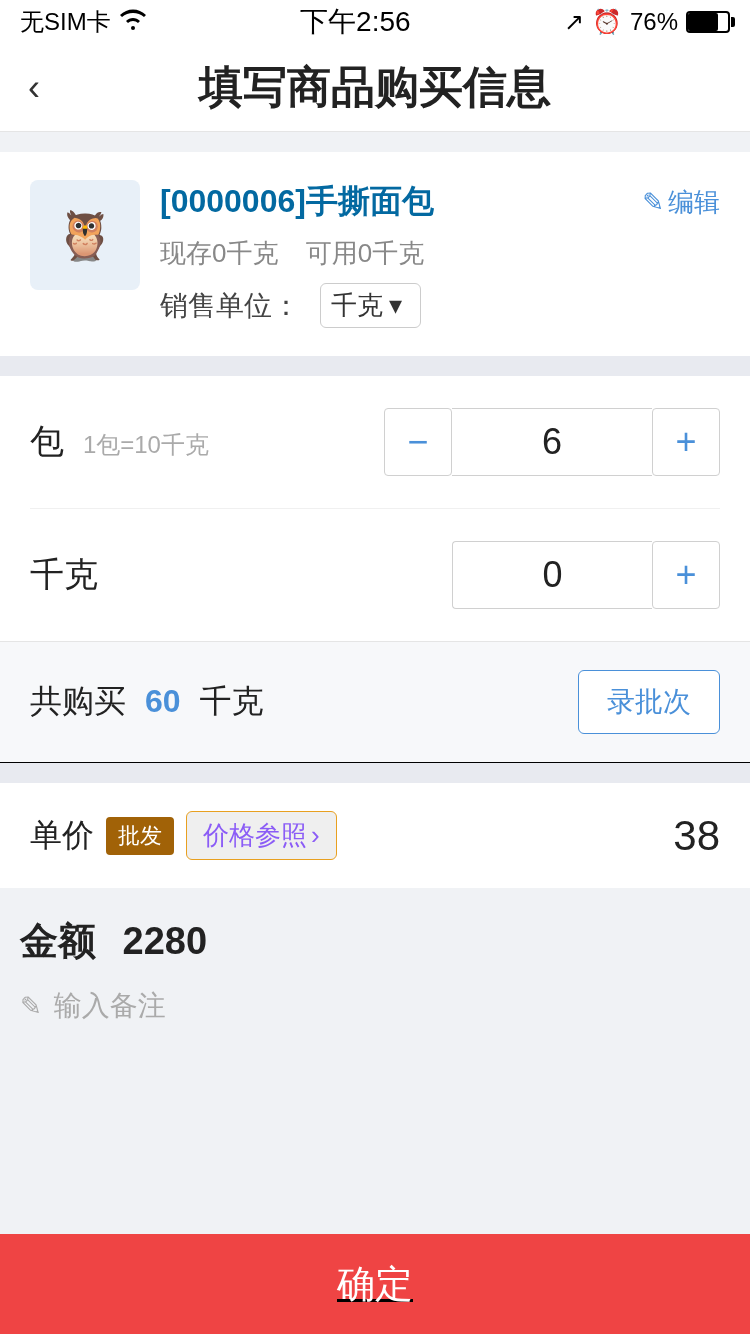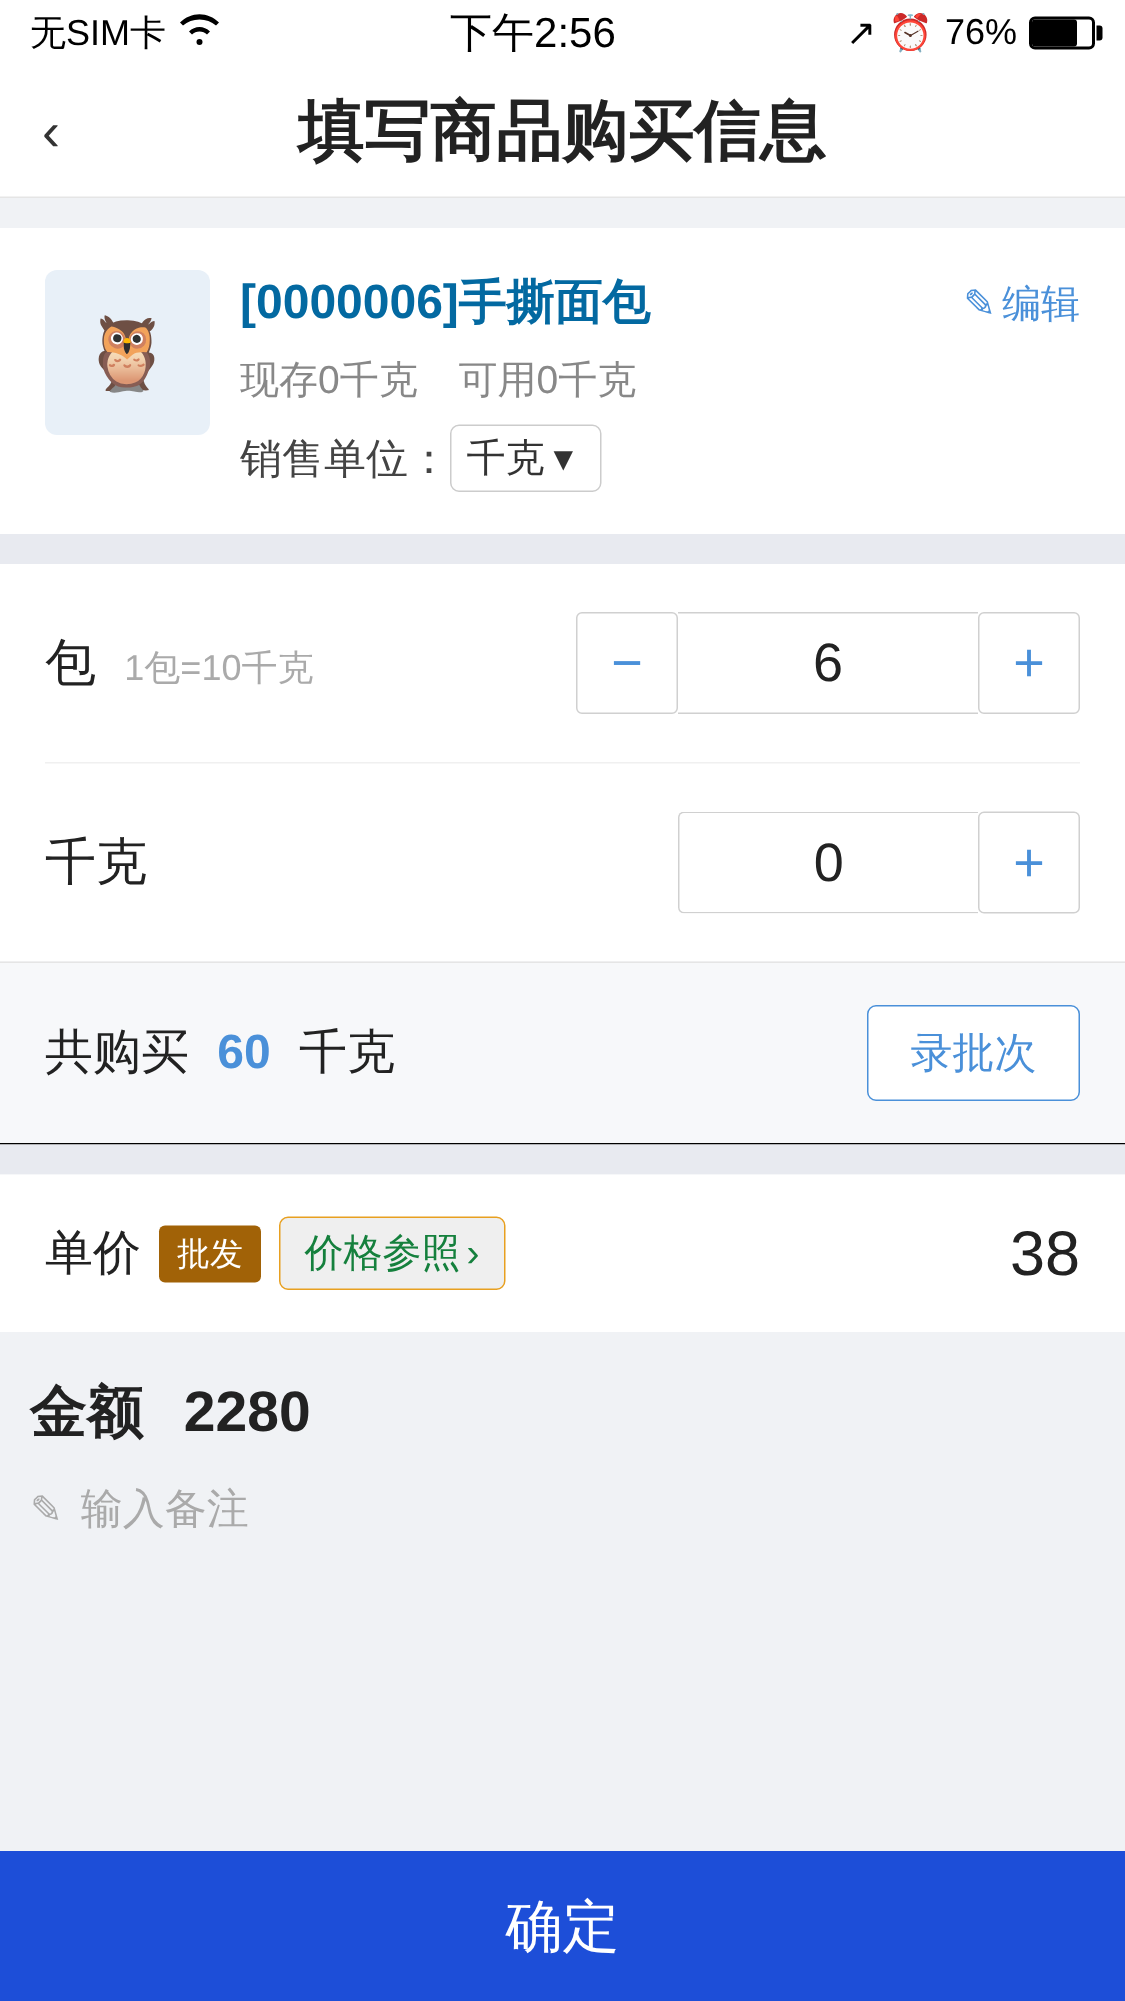--- a/index.html
+++ b/index.html
@@ -137,21 +137,21 @@
     .stock-row {
       font-size: 26px;
       color: #888;
       margin-bottom: 12px;
     }
     .unit-row {
       font-size: 28px;
       color: #444;
       display: flex;
       align-items: center;
-      gap: 0;
+      gap: 20px;
     }
     .unit-select {
       border: 1px solid #ccc;
       border-radius: 6px;
       padding: 4px 18px 4px 10px;
       font-size: 26px;
       color: #333;
       background: #fff;
       position: relative;
       display: inline-flex;
@@ -278,21 +278,21 @@
       color: #fff;
       font-size: 22px;
       padding: 4px 12px;
       border-radius: 4px;
     }
     .price-ref-btn {
       border: 1.5px solid #e8a020;
       border-radius: 6px;
       padding: 6px 16px;
       font-size: 26px;
-      color: #15803d;
+      color: #8b5cf6;
       display: flex;
       align-items: center;
       gap: 4px;
       text-align: center;
     }
     .price-value {
       font-size: 42px;
       color: #222;
       font-weight: 500;
     }
@@ -327,25 +327,26 @@
       min-height: 400px;
     }
 
     
     .bottom-btn {
       position: fixed;
       bottom: 0;
       left: 0;
       width: 750px;
       height: 100px;
-      background: #1d4ed8;
+      background: #ef4444;
       display: flex;
       align-items: center;
       justify-content: center;
       cursor: pointer;
+      text-decoration: underline;
     }
     .bottom-btn-text {
       font-size: 38px;
       color: #fff;
       font-weight: 500;
     }
 
     .page-wrapper {
       display: flex;
       flex-direction: column;

